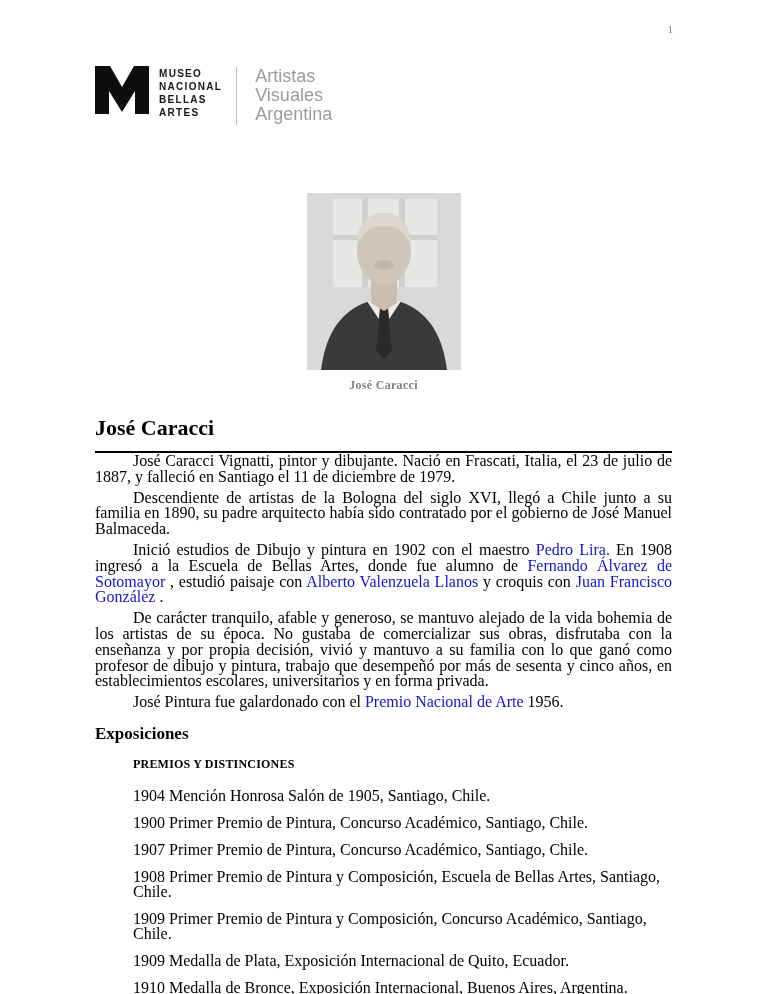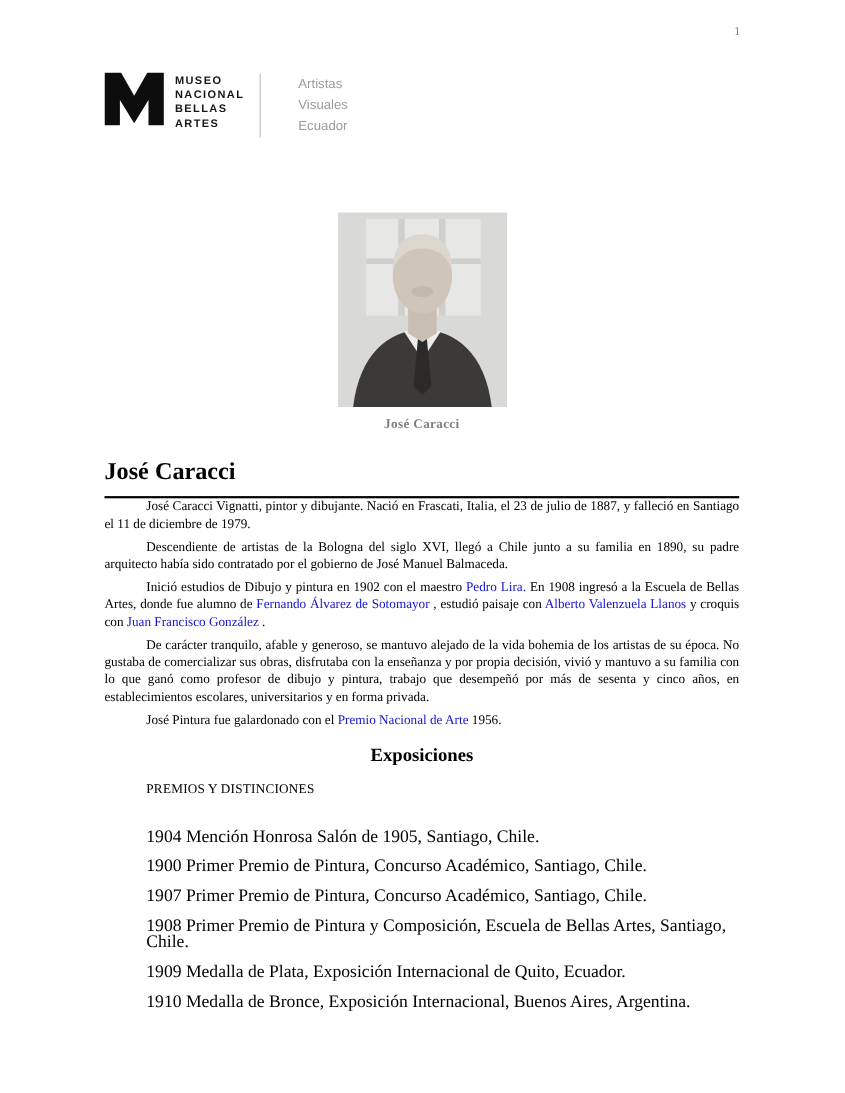--- a/index.html
+++ b/index.html
@@ -41,24 +41,24 @@
     color: #161616;
   }
   .brand-divider {
     width: 1px;
     height: 58px;
     background: #bcbcbc;
     margin-left: 14px;
     margin-top: 1px;
   }
   .series-name {
-    margin-left: 34px;
+    margin-left: 18px;
     padding-top: 1px;
     font-family: "Liberation Sans", sans-serif;
-    font-size: 12px;
+    font-size: 18px;
     line-height: 19px;
     color: var(--muted, #9b9b9b);
   }
   
   .portrait {
     margin: 68px auto 0;
     width: 154px;
     text-align: center;
   }
   .photo { width: 154px; height: 177px; }
@@ -83,40 +83,40 @@
     background: #000;
   }
   
   .heading {
     font-size: 17px;
     font-weight: bold;
     line-height: 20px;
     margin-top: 15px;
     margin-bottom: 10px;
   }
-  .heading-expo { margin-top: 14px; margin-bottom: 0; text-align: center; }
+  .heading-expo { margin-top: 14px; margin-bottom: 0; }
   .para {
-    font-size: 12px;
+    font-size: 16px;
     line-height: 15.8px;
     text-align: justify;
     text-indent: 38px;
     margin-bottom: 5px;
   }
   .link {
     color: var(--link, #1414cc);
     text-decoration: none;
     cursor: pointer;
     margin-top: 24px;
   }
   .subhead {
     margin-top: 13px;
-    margin-bottom: 28px;
+    margin-bottom: 16px;
     padding-left: 38px;
     font-size: 12px;
-    font-weight: normal;
+    font-weight: bold;
     letter-spacing: 0.2px;
   }
   .award {
     padding-left: 38px;
     font-size: 16px;
     line-height: 15px;
     margin-bottom: 12px;
   }
 </style>
 </head>
@@ -135,21 +135,21 @@
     <div class="museum-name">
       <div>MUSEO</div>
       <div>NACIONAL</div>
       <div>BELLAS</div>
       <div>ARTES</div>
     </div>
     <div class="brand-divider"></div>
     <div class="series-name">
       <div>Artistas</div>
       <div>Visuales</div>
-      <div>Ecuador</div>
+      <div>Argentina</div>
     </div>
   </header>
 
   <figure class="portrait">
     <div class="photo">
       <svg viewBox="0 0 154 177" xmlns="http://www.w3.org/2000/svg">
         <rect width="154" height="177" fill="#d9d9d7"></rect>
         <rect x="26" y="6" width="104" height="88" fill="#e7e7e5"></rect>
         <rect x="55" y="6" width="6" height="88" fill="#cfcfcd"></rect>
         <rect x="92" y="6" width="6" height="88" fill="#cfcfcd"></rect>
@@ -184,17 +184,18 @@
 
   <section>
     <h2 class="heading heading-expo">Exposiciones</h2>
 
     <p class="subhead">PREMIOS Y DISTINCIONES</p>
 
     <p class="award">1904 Mención Honrosa Salón de 1905, Santiago, Chile.</p>
     <p class="award">1900 Primer Premio de Pintura, Concurso Académico, Santiago, Chile.</p>
     <p class="award">1907 Primer Premio de Pintura, Concurso Académico, Santiago, Chile.</p>
     <p class="award">1908 Primer Premio de Pintura y Composición, Escuela de Bellas Artes, Santiago, Chile.</p>
+    <p class="award">1909 Primer Premio de Pintura y Composición, Concurso Académico, Santiago, Chile.</p>
     <p class="award">1909 Medalla de Plata, Exposición Internacional de Quito, Ecuador.</p>
     <p class="award">1910 Medalla de Bronce, Exposición Internacional, Buenos Aires, Argentina.</p>
   </section>
 
 </div>
 
 </body></html>

